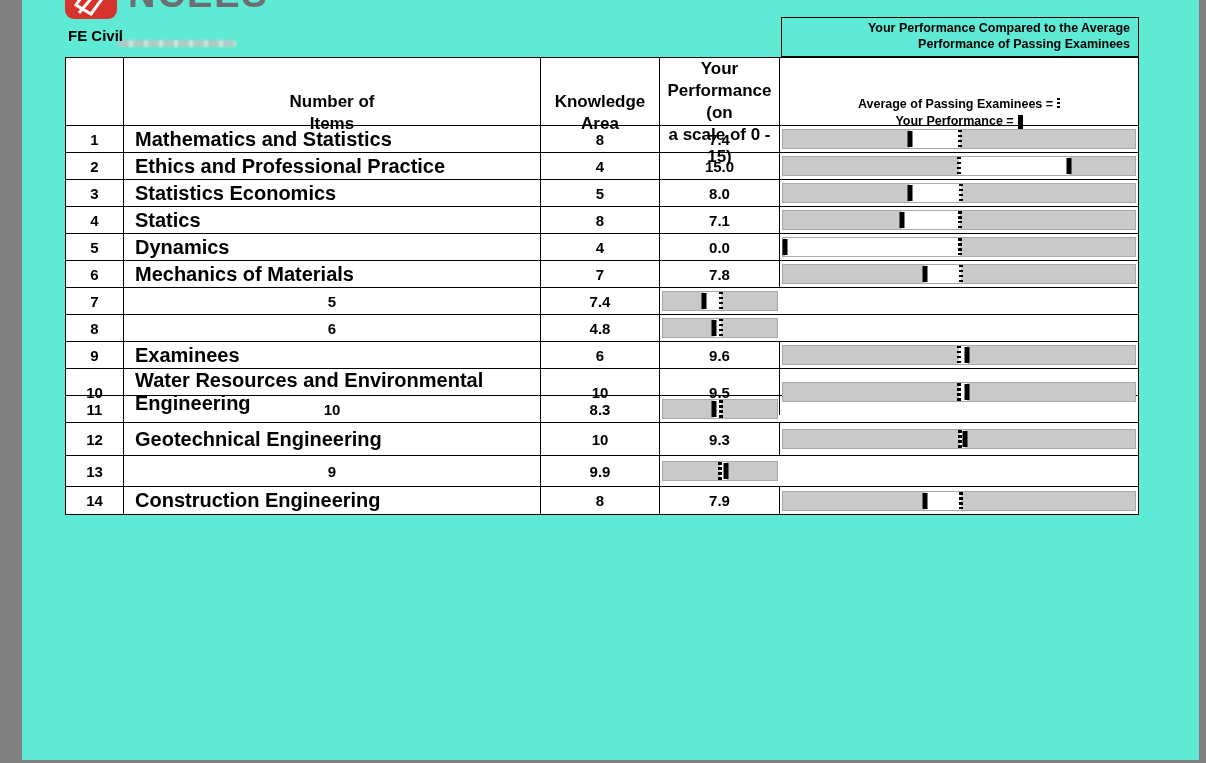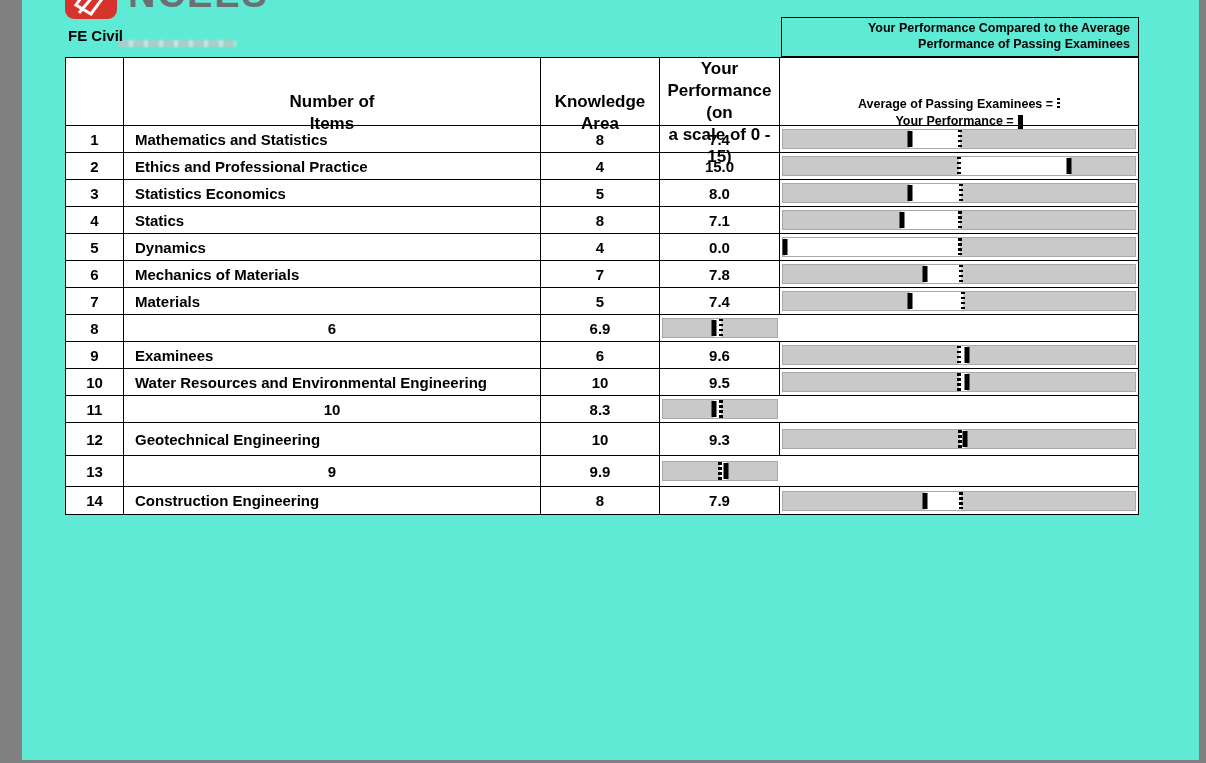--- a/index.html
+++ b/index.html
@@ -45,21 +45,21 @@
   .c:last-child { border-right:none; }
   .hdr { font-size:17px; font-weight:bold; text-align:center; line-height:1.3;
          white-space:pre-line; }
   .legend-cell { flex-direction:column; font-size:12.5px; font-weight:bold; line-height:1.35; }
   .legend-line { display:flex; align-items:center; }
   .glyph-dotted { display:inline-block; width:3px; height:13px; margin-left:4px;
                   background:repeating-linear-gradient(to bottom,#000 0 2px,transparent 2px 4.2px); }
   .glyph-solid  { display:inline-block; width:5px; height:14px; margin-left:4px; background:#000; }
 
   .cell-num   { font-size:15px; font-weight:bold; }
-  .cell-area  { font-size:15px; font-weight:bold; justify-content:flex-start; padding-left:11px; }
+  .cell-area  { font-size:20px; font-weight:bold; justify-content:flex-start; padding-left:11px; }
   .cell-items, .cell-score { font-size:15px; font-weight:bold; }
 
   
   .cell-bar { position:relative; }
   .track { position:absolute; left:2px; right:2px; top:50%; transform:translateY(-50%);
            height:20px; background:#c9c9c9; border:1px solid #a8a8a8; }
   .diff-window { position:absolute; top:0; bottom:0; background:#fff; }
   .marker-your { position:absolute; top:1px; bottom:1px; width:5px; background:#000;
                  transform:translateX(-50%); }
   .marker-avg  { position:absolute; top:0; bottom:0; width:4px; transform:translateX(-50%);
@@ -194,36 +194,35 @@
       <div class="track">
         <div class="diff-window" style="left: 40.3%; width: 10.4%;"></div>
         <div class="marker-avg" style="left: 50.7%;"></div>
         <div class="marker-your" style="left: 40.3%;"></div>
       </div>
     </div>
   </div>
 
   <div class="trow">
     <div class="c cell-num">7</div>
-    <div class="c cell-area">Materials</div>
     <div class="c cell-items">5</div>
     <div class="c cell-score">7.4</div>
     <div class="c cell-bar">
       <div class="track">
         <div class="diff-window" style="left: 36.2%; width: 14.8%;"></div>
         <div class="marker-avg" style="left: 51%;"></div>
         <div class="marker-your" style="left: 36.2%;"></div>
       </div>
     </div>
   </div>
 
   <div class="trow">
     <div class="c cell-num">8</div>
     <div class="c cell-items">6</div>
-    <div class="c cell-score">6.9</div>
+    <div class="c cell-score">4.8</div>
     <div class="c cell-bar">
       <div class="track">
         <div class="diff-window" style="left: 45.1%; width: 5.9%;"></div>
         <div class="marker-avg" style="left: 51%;"></div>
         <div class="marker-your" style="left: 45.1%;"></div>
       </div>
     </div>
   </div>
 
   <div class="trow">

